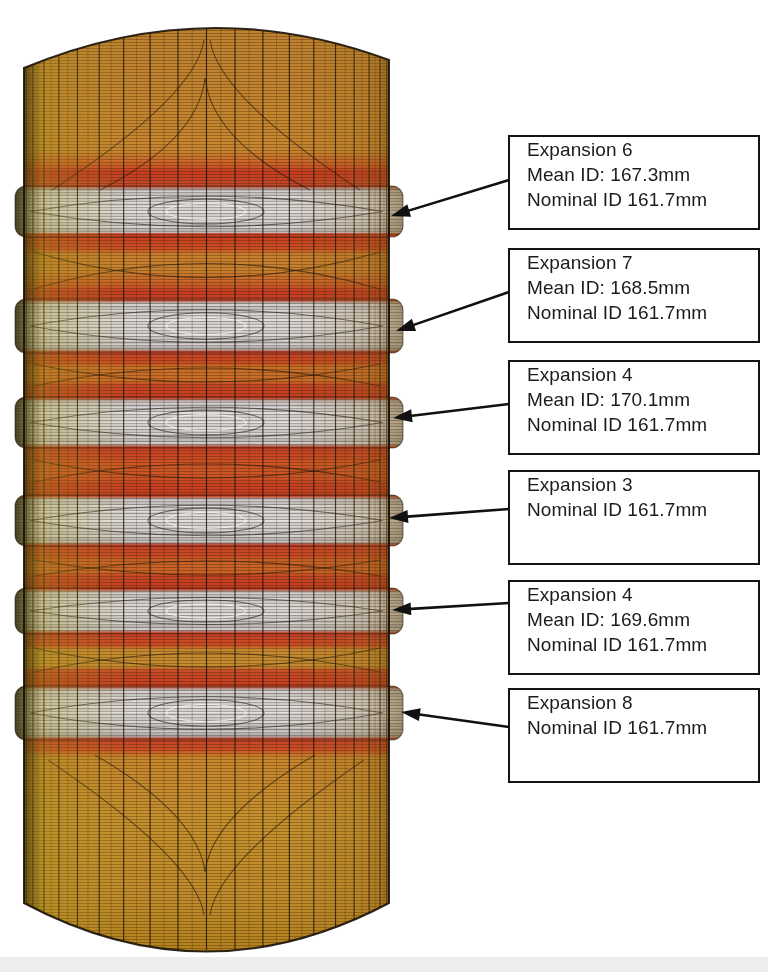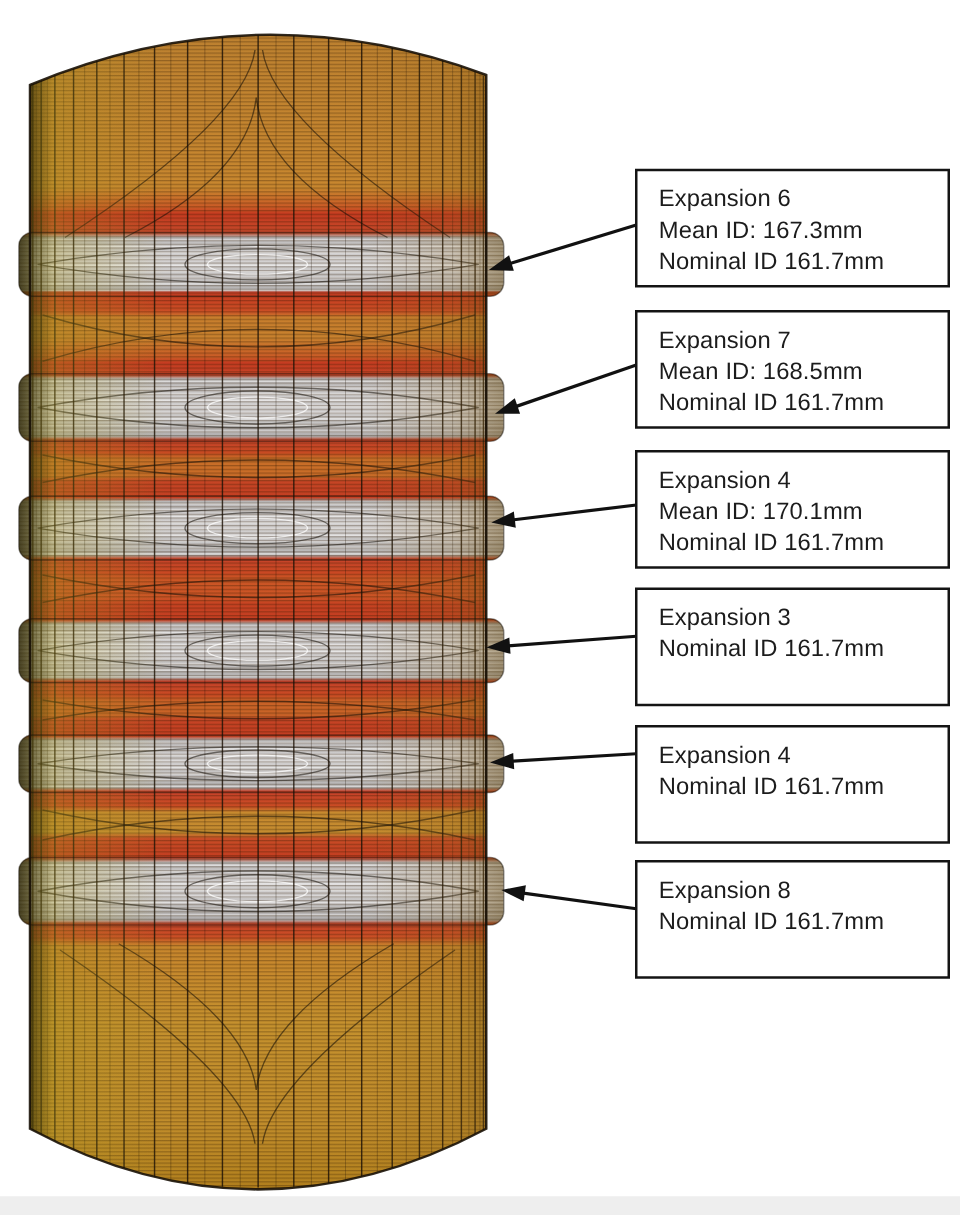--- a/index.html
+++ b/index.html
@@ -4,21 +4,21 @@
 <style>
   html,body{margin:0;padding:0;background:#fff;}
   #canvas{
     position:relative;width:768px;height:972px;background:#ffffff;overflow:hidden;
     font-family:"Liberation Sans", sans-serif;
   }
   #fea-svg{position:absolute;left:0;top:0;}
   .anno-box{
     position:absolute;left:508px;width:252px;height:95px;box-sizing:border-box;
     background:#ffffff;border:2px solid #141414;
-    padding:10px 6px 6px 17px;color:#1c1c1c;
+    padding:0 6px 6px 17px;color:#1c1c1c;
     font-size:19px;line-height:25px;letter-spacing:0.1px;
   }
   .anno-line{white-space:nowrap;}
 </style>
 </head>
 <body>
 
 <div id="canvas">
 
   <svg id="fea-svg" width="768" height="972" viewBox="0 0 768 972">
@@ -305,20 +305,21 @@
     <div class="anno-line">Expansion 4</div>
     <div class="anno-line">Mean ID: 170.1mm</div>
     <div class="anno-line">Nominal ID 161.7mm</div>
   </div>
   <div class="anno-box" style="top:470px">
     <div class="anno-line">Expansion 3</div>
     <div class="anno-line">Nominal ID 161.7mm</div>
   </div>
   <div class="anno-box" style="top:580px">
     <div class="anno-line">Expansion 4</div>
+    <div class="anno-line">Mean ID: 169.6mm</div>
     <div class="anno-line">Nominal ID 161.7mm</div>
   </div>
   <div class="anno-box" style="top:688px">
     <div class="anno-line">Expansion 8</div>
     <div class="anno-line">Nominal ID 161.7mm</div>
   </div>
 
 </div>
 
 </body></html>

